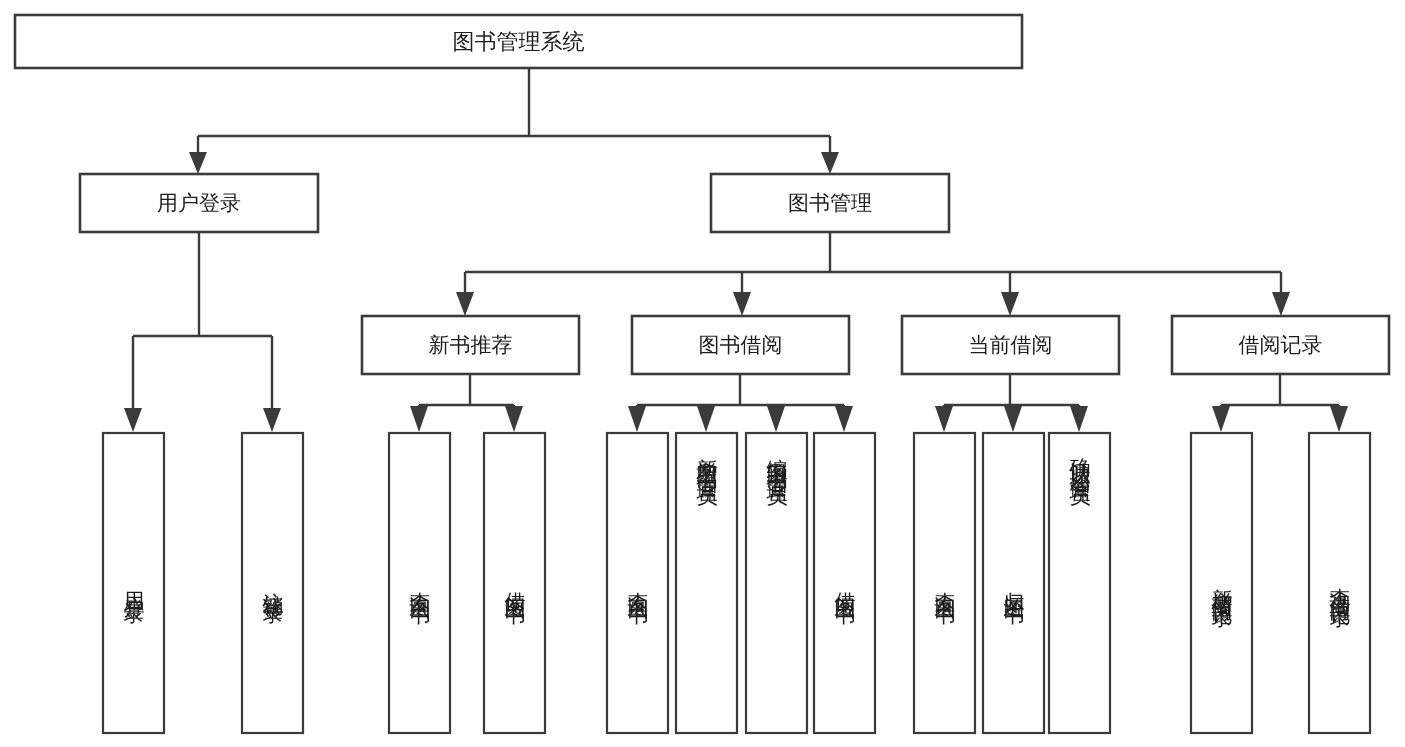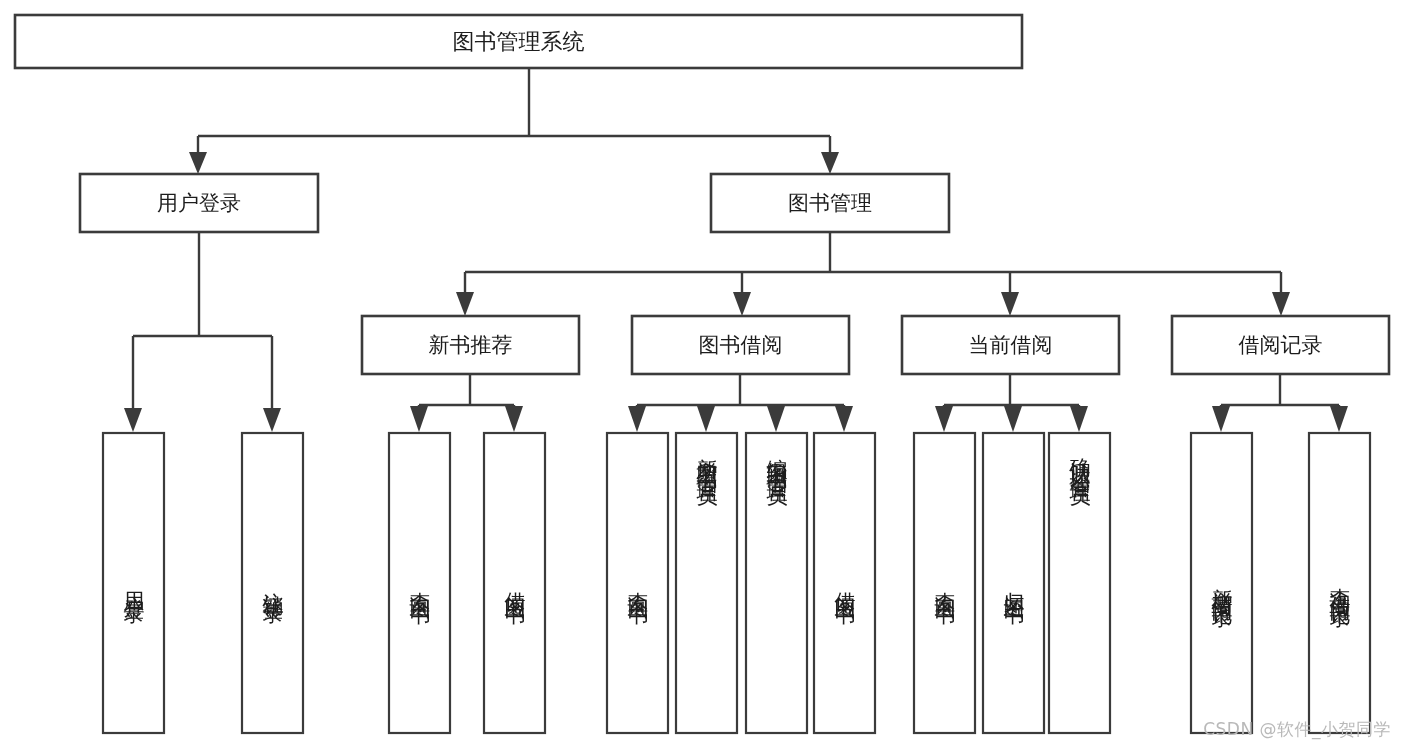--- a/index.html
+++ b/index.html
@@ -254,15 +254,14 @@
     <span class="vlabel-text" style="margin-top:8px;">确认归还（管理员）</span>
   </div>
 
   <div class="vlabel-wrap" style="left:1191px; top:433px; width:61px; height:300px;">
     <span class="vlabel-text">新增借阅记录</span>
   </div>
   <div class="vlabel-wrap" style="left:1309px; top:433px; width:61px; height:300px;">
     <span class="vlabel-text">查询借阅记录</span>
   </div>
 
-  <div class="watermark">CSDN @软件_小贺同学</div>
 
 </div>
 
 </body></html>

